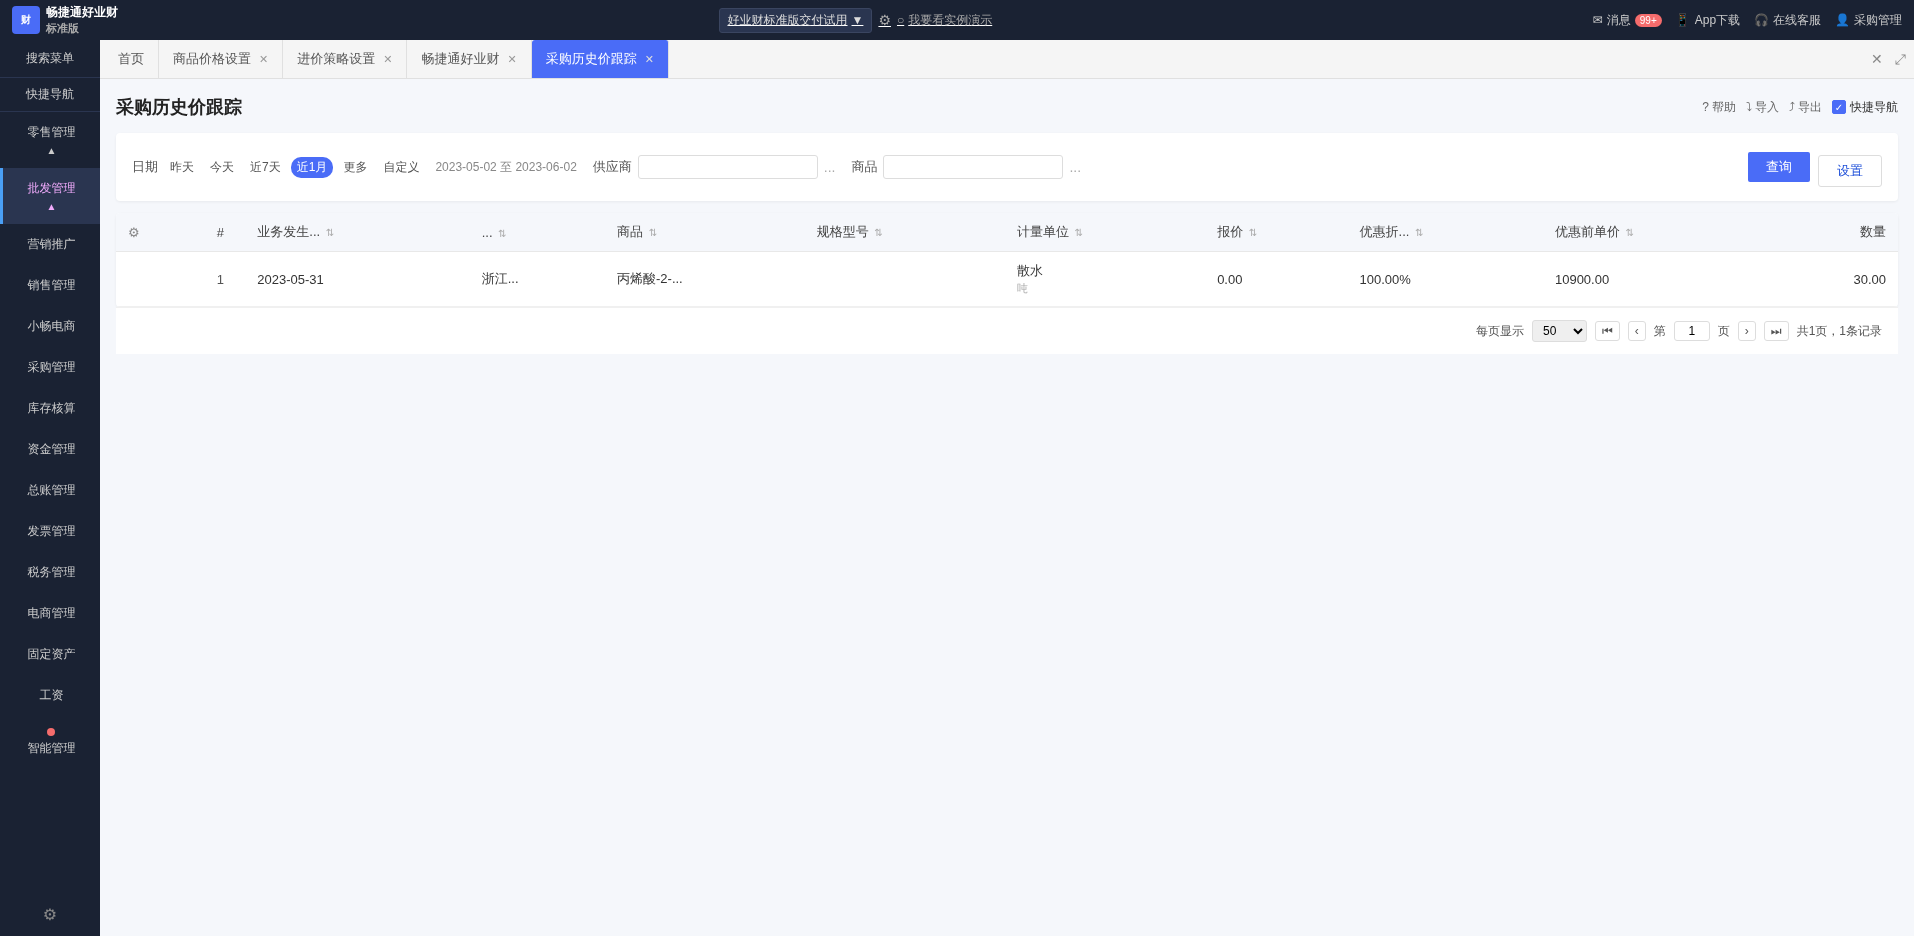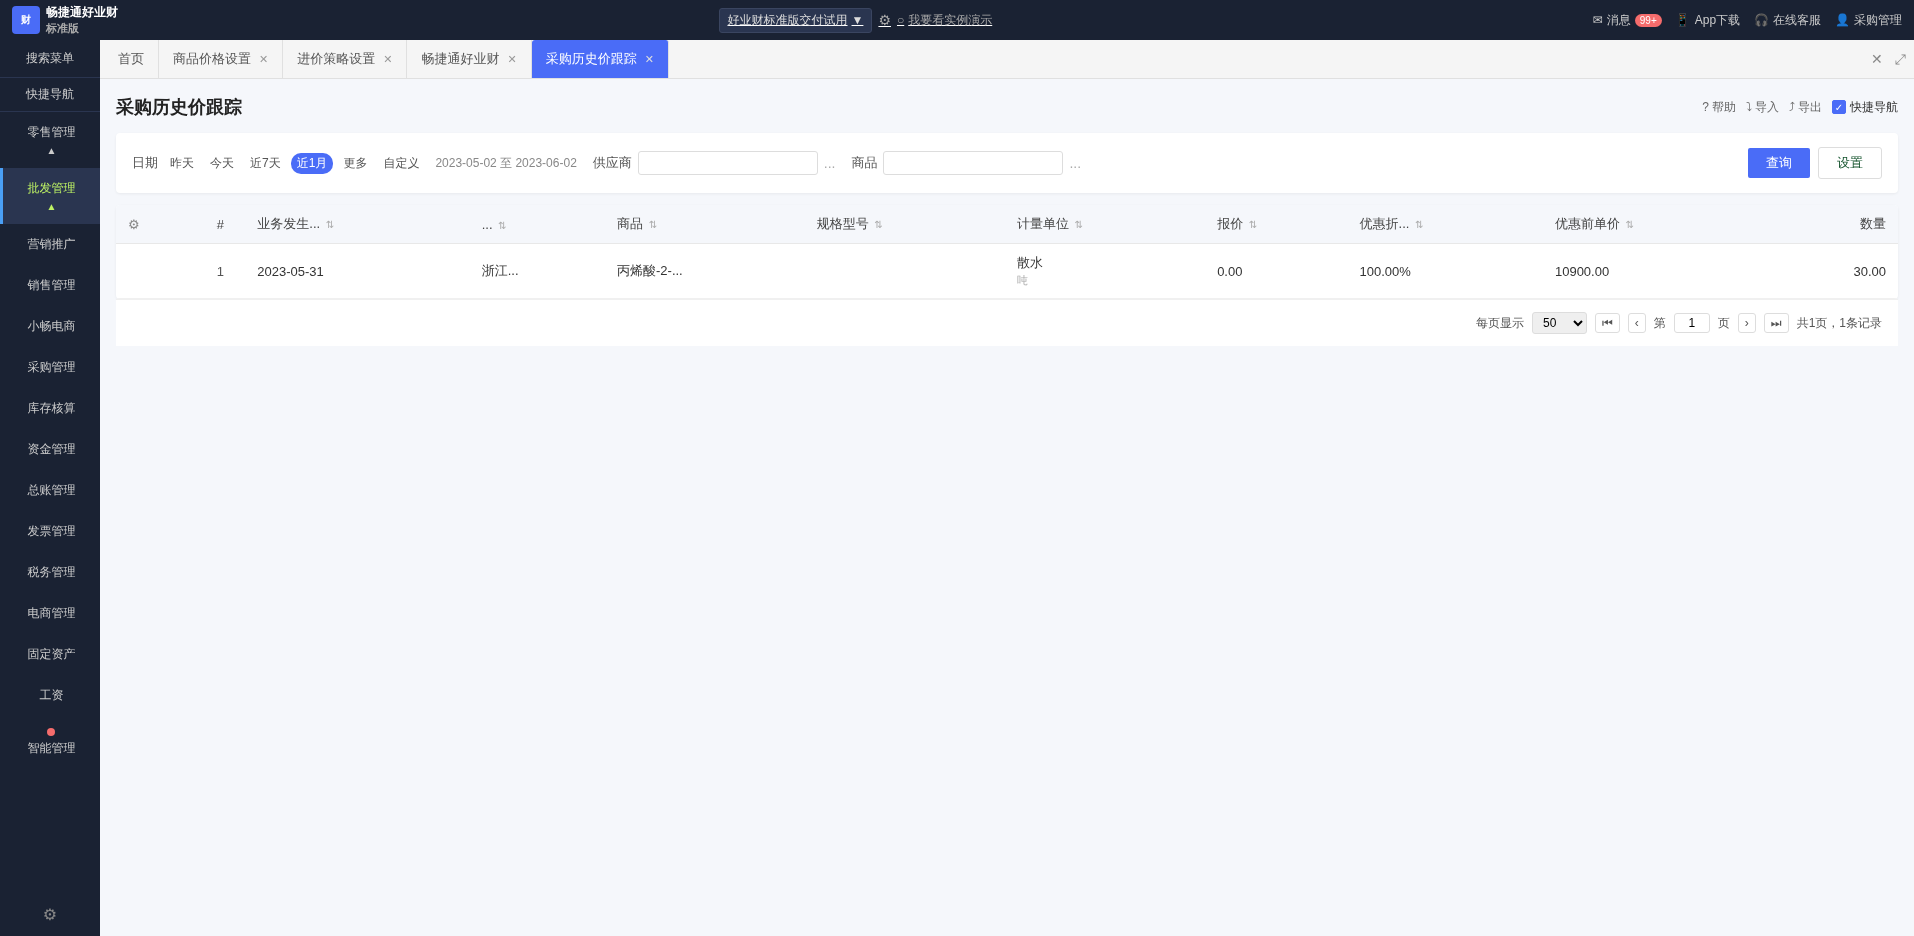--- a/index.html
+++ b/index.html
@@ -20,21 +20,21 @@
     .badge { background: #f56c6c; color: #fff; border-radius: 8px; padding: 1px 5px; font-size: 10px; }
 
     
     .main-container { display: flex; flex: 1; overflow: hidden; }
 
     
     .sidebar { width: 100px; background: #1a2233; color: #ccc; display: flex; flex-direction: column; flex-shrink: 0; overflow-y: auto; }
     .sidebar-search { padding: 10px 8px; font-size: 12px; text-align: center; border-bottom: 1px solid #2a3550; cursor: pointer; }
     .sidebar-quick-nav { padding: 8px; font-size: 12px; text-align: center; border-bottom: 1px solid #2a3550; cursor: pointer; }
     .sidebar-item { padding: 12px 8px; font-size: 12px; text-align: center; cursor: pointer; display: flex; flex-direction: column; align-items: center; gap: 4px; border-left: 3px solid transparent; }
-    .sidebar-item.active { background: #2a3550; color: #bef264; border-left-color: #4a9ff5; }
+    .sidebar-item.active { background: #2a3550; color: #f0abfc; border-left-color: #4a9ff5; }
     .sidebar-item.has-sub { }
     .sidebar-arrow { font-size: 10px; }
     .sidebar-dot { width: 8px; height: 8px; background: #f56c6c; border-radius: 50%; display: inline-block; margin-right: 2px; }
     .sidebar-bottom { margin-top: auto; }
     .sidebar-gear { padding: 12px 8px; text-align: center; cursor: pointer; font-size: 16px; color: #888; }
 
     
     .content-area { flex: 1; display: flex; flex-direction: column; overflow: hidden; background: #fff; }
 
     
@@ -61,21 +61,21 @@
     .filter-item { display: flex; align-items: center; gap: 6px; font-size: 13px; }
     .filter-label { color: #555; white-space: nowrap; }
     .date-options { display: flex; align-items: flex-start; gap: 4px; }
     .date-opt { padding: 2px 6px; border-radius: 3px; cursor: pointer; font-size: 12px; color: #555; }
     .date-opt.active { background: #4a6cf7; color: #fff; border-radius: 10px; }
     .date-range { font-size: 12px; color: #888; margin-left: 4px; }
     .filter-input { border: 1px solid #ddd; border-radius: 3px; padding: 4px 8px; font-size: 12px; min-width: 160px; color: #333; outline: none; }
     .filter-dots { color: #aaa; cursor: pointer; font-size: 14px; }
     .filter-actions { margin-left: auto; display: flex; align-items: center; gap: 8px; }
     .btn-query { background: #4a6cf7; color: #fff; border: none; border-radius: 2px; padding: 6px 18px; font-size: 13px; cursor: pointer; }
-    .btn-settings { background: #fff; color: #14532d; border: 1px solid #ddd; border-radius: 3px; padding: 6px 18px; font-size: 13px; cursor: pointer; }
+    .btn-settings { background: #fff; color: #1d4ed8; border: 1px solid #ddd; border-radius: 3px; padding: 6px 18px; font-size: 13px; cursor: pointer; margin-top: 8px; }
 
     
     .table-area { background: #fff; border-radius: 4px; box-shadow: 0 1px 3px rgba(0,0,0,0.06); overflow: auto; }
     table { width: 100%; border-collapse: collapse; font-size: 13px; }
     thead tr { background: #f5f7fb; }
     th { padding: 10px 12px; text-align: left; font-weight: 500; color: #444; border-bottom: 1px solid #e8e8e8; white-space: nowrap; position: relative; }
     th .sort-icon { color: #aaa; font-size: 10px; margin-left: 2px; cursor: pointer; }
     td { padding: 10px 12px; border-bottom: 1px solid #f0f0f0; color: #333; white-space: nowrap; }
     .th-gear { color: #888; cursor: pointer; }
     .col-num { width: 50px; text-align: center; }

